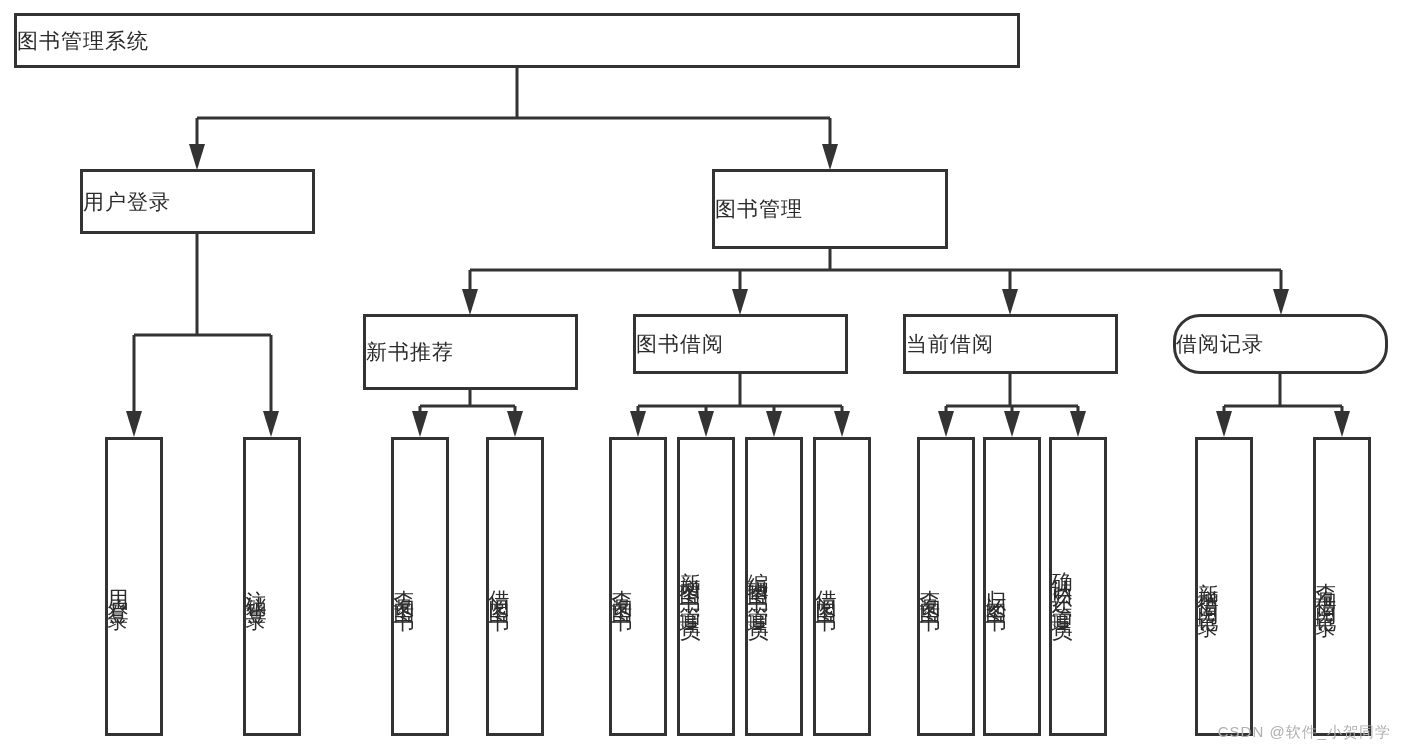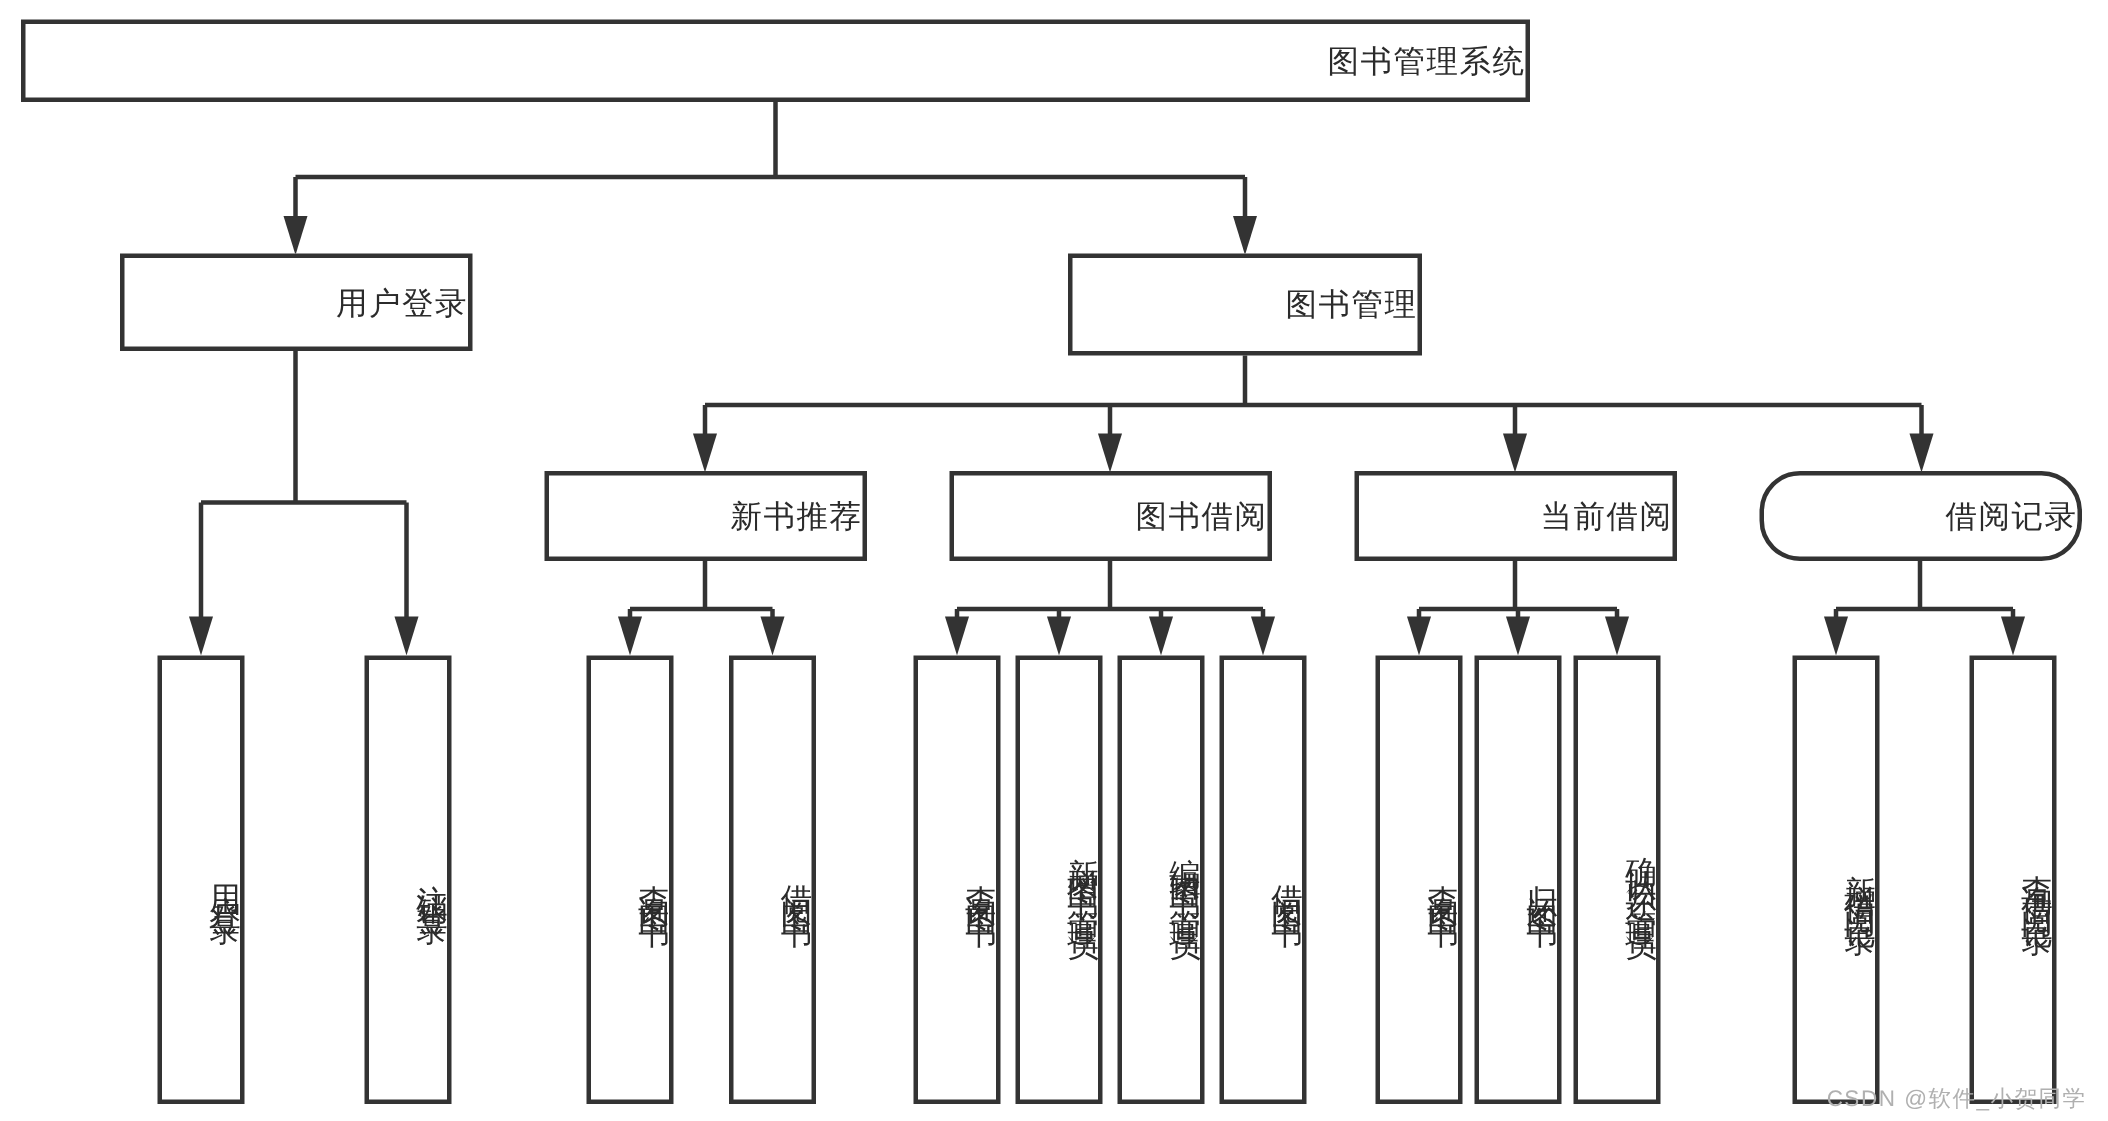--- a/index.html
+++ b/index.html
@@ -18,21 +18,21 @@
     overflow:hidden;
   }
   #wires{position:absolute;left:0;top:0;z-index:1;}
   .node{
     position:absolute;
     box-sizing:border-box;
     background:#fff;
     border:3px solid var(--line);
     display:flex;
     align-items:center;
-    justify-content:flex-end;
+    justify-content:flex-start;
     z-index:2;
     font-size:21px;
     letter-spacing:1px;
     color:var(--text);
   }
   .node-v span{
     writing-mode:vertical-rl;
     text-orientation:mixed;
     letter-spacing:7px;
     line-height:1;
@@ -86,25 +86,25 @@
     </g>
   </svg>
 
   <div class="node" style="left:14px;top:13px;width:1006px;height:55px;">
     <span>图书管理系统</span>
   </div>
 
   <div class="node" style="left:80px;top:169px;width:235px;height:65px;">
     <span>用户登录</span>
   </div>
-  <div class="node" style="left:712px;top:169px;width:236px;height:68px;">
+  <div class="node" style="left:712px;top:169px;width:236px;height:80px;">
     <span>图书管理</span>
   </div>
 
-  <div class="node" style="left:363px;top:314px;width:215px;height:60px;padding-left:28px;">
+  <div class="node" style="left:363px;top:314px;width:215px;height:76px;">
     <span>新书推荐</span>
   </div>
   <div class="node" style="left:633px;top:314px;width:215px;height:60px;">
     <span>图书借阅</span>
   </div>
   <div class="node" style="left:903px;top:314px;width:215px;height:60px;">
     <span>当前借阅</span>
   </div>
   <div class="node" style="left:1173px;top:314px;width:215px;height:60px;border-radius:27px;">
     <span>借阅记录</span>

